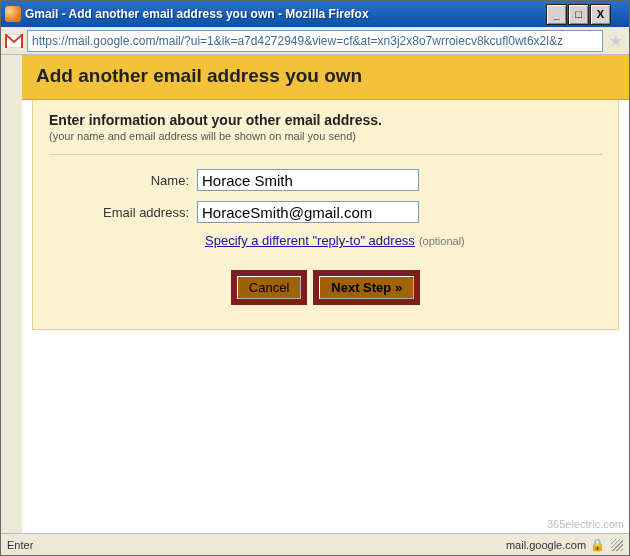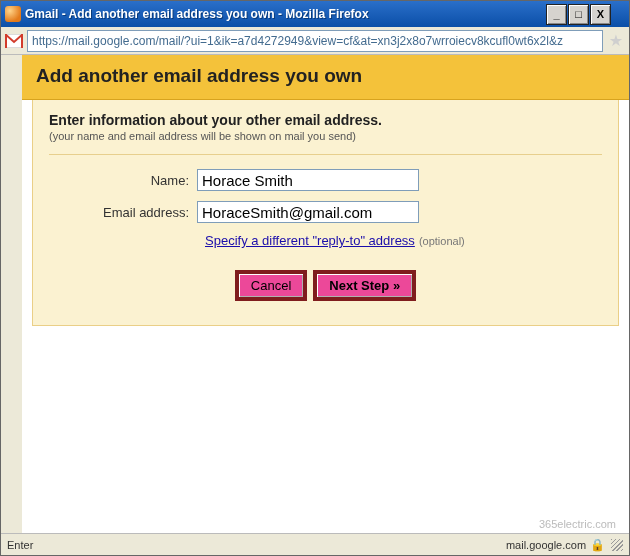--- a/index.html
+++ b/index.html
@@ -31,31 +31,31 @@
 
   .formrow { display: flex; align-items: center; margin-bottom: 10px; }
   .formrow .lbl { width: 148px; text-align: right; padding-right: 8px; font-size: 13px; color: #333; }
   .txt { width: 222px; height: 22px; border: 1px solid #7f9db9; background: #fff; font-size: 15px; padding: 2px 4px; font-family: Arial, sans-serif; }
 
   .linkrow { display: flex; align-items: baseline; margin-left: 156px; margin-top: 2px; margin-bottom: 22px; font-size: 13px; }
   .linkrow a { color: #1a0dab; text-decoration: underline; cursor: pointer; }
   .optional { font-size: 11px; color: #777; margin-left: 4px; }
 
   .btnrow { display: flex; justify-content: center; gap: 6px; }
-  .btn { background: #ec4899; border: 4px solid #7f1d1d; box-shadow: inset 1px 1px 0 #fff, inset -1px -1px 0 #b0b0b0; font-family: Arial, sans-serif; font-size: 13px; padding: 4px 12px; cursor: pointer; }
+  .btn { background: #a16207; border: 6px solid #7f1d1d; box-shadow: inset 1px 1px 0 #fff, inset -1px -1px 0 #b0b0b0; font-family: Arial, sans-serif; font-size: 13px; padding: 4px 12px; cursor: pointer; }
   .btn.primary { font-weight: bold; }
 
   
   .statusbar { height: 22px; background: #ece9d8; border-top: 1px solid #bbb; display: flex; align-items: center; padding: 0 6px; font-size: 11px; color: #333; }
   .statusbar .done { flex: 1 1 auto; }
   .statusbar .secure { display: flex; align-items: center; gap: 4px; margin-right: 6px; }
   .lockglyph { font-size: 12px; color: #b0902f; }
   .resize { width: 12px; height: 12px; background: repeating-linear-gradient(135deg,#999 0 1px, transparent 1px 3px); }
 
-  .watermark { position: absolute; right: 14px; bottom: 26px; font-size: 11px; color: #bbbbbb; font-family: Arial, sans-serif; pointer-events: none; }
+  .watermark { position: absolute; right: 6px; bottom: 26px; font-size: 11px; color: #bbbbbb; font-family: Arial, sans-serif; pointer-events: none; }
 </style>
 </head>
 <body>
 
 <div class="titlebar">
   <div class="favicon"></div>
   <div class="title">Gmail - Add another email address you own - Mozilla Firefox</div>
   <div class="winbtns">
     <div class="winbtn">_</div>
     <div class="winbtn">□</div>

